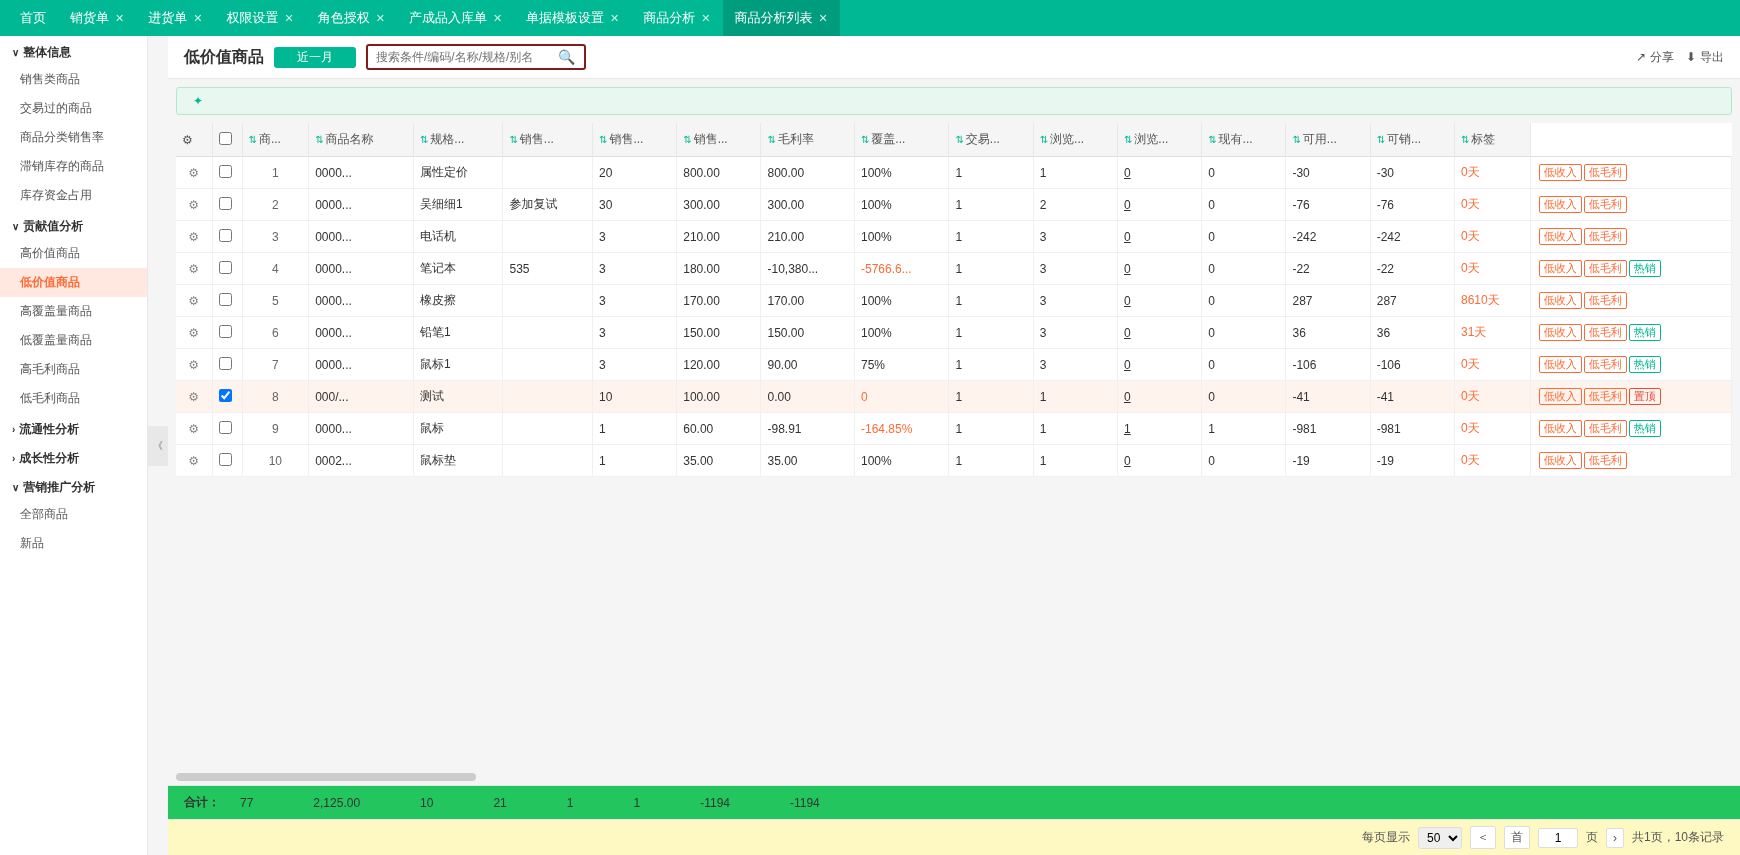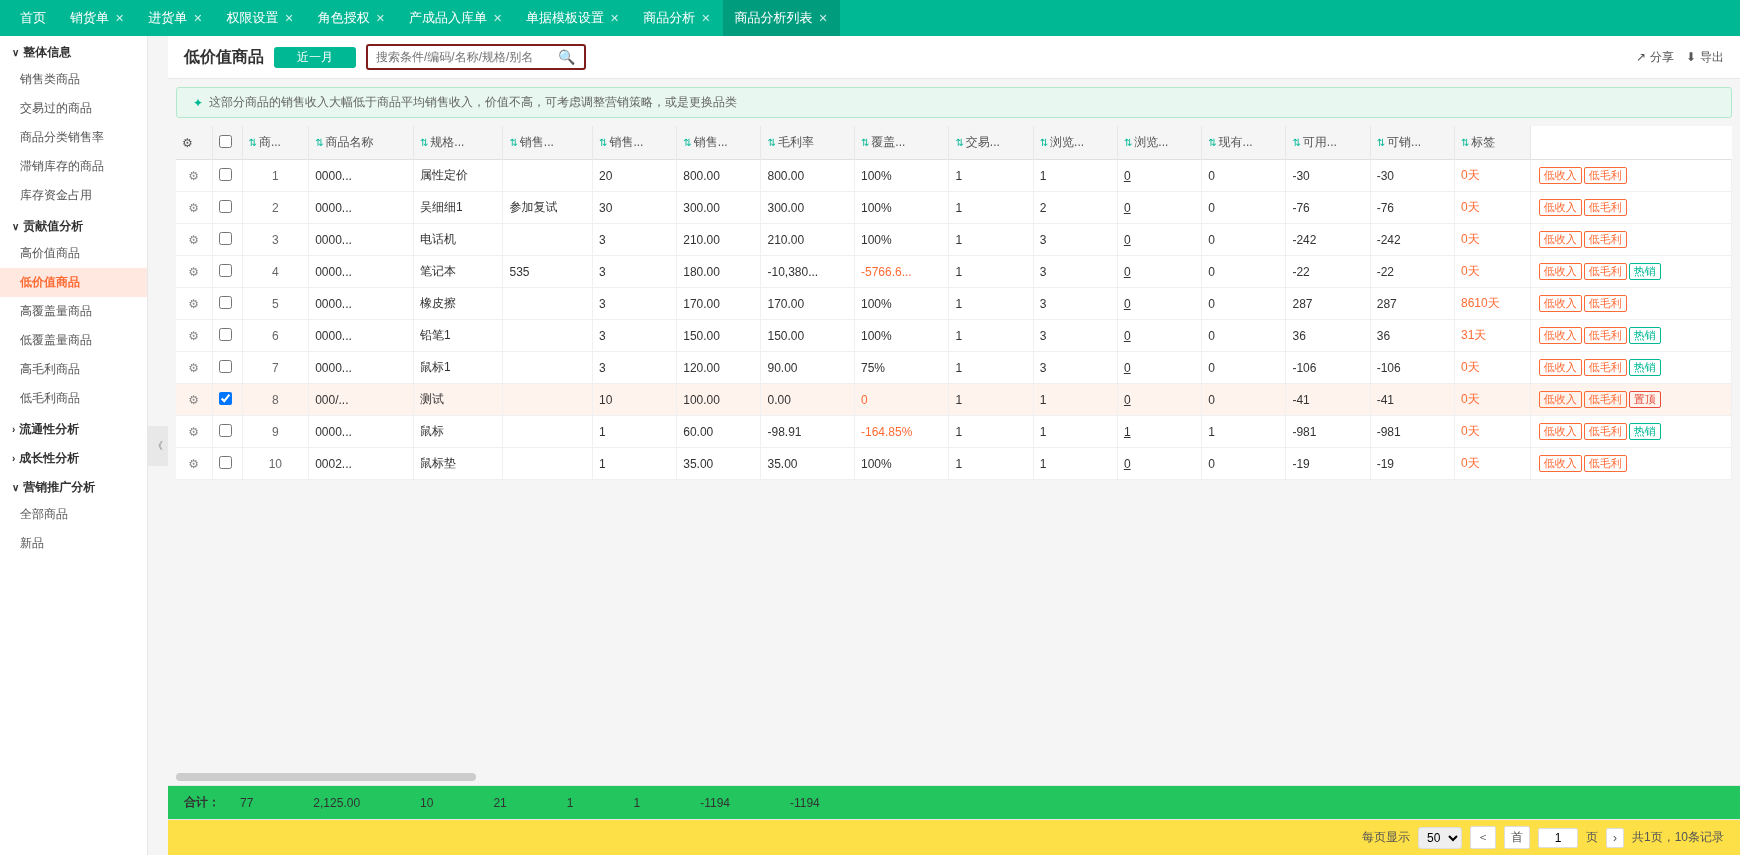--- a/index.html
+++ b/index.html
@@ -202,21 +202,21 @@
       flex-shrink: 0;
     }
     .total-label { font-weight: bold; margin-right: 20px; }
     .total-values {
       display: flex;
       gap: 60px;
     }
 
     
     .pagination {
-      background: #fde047;
+      background: #fef9c3;
       border-top: 1px solid #e8e8e8;
       padding: 6px 16px;
       display: flex;
       align-items: center;
       justify-content: flex-end;
       gap: 8px;
       flex-shrink: 0;
       font-size: 12px;
       color: #555;
     }
@@ -362,21 +362,20 @@
         </div>
         <div class="header-btn">
           <span>⬇</span>
           <span>导出</span>
         </div>
       </div>
     </div>
 
     <div class="notice-bar">
       <span class="notice-icon">✦</span>
-      <span>这部分商品的销售收入大幅低于商品平均销售收入，价值不高，可考虑调整营销策略，或是更换品类</span>
     </div>
 
     <div class="table-container">
       <table>
         <thead>
           <tr>
             <th style="width:36px;">⚙</th>
             <th style="width:30px;"><input type="checkbox" style=""></th>
             <th><span class="sort-icon">⇅</span>商...</th>
             <th><span class="sort-icon">⇅</span>商品名称</th>

